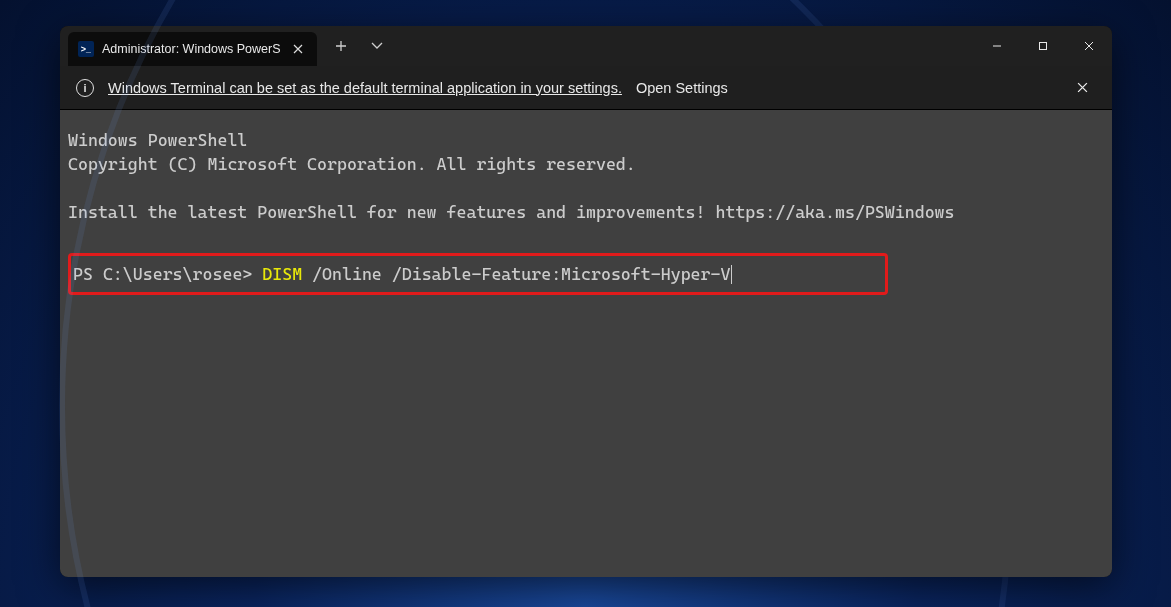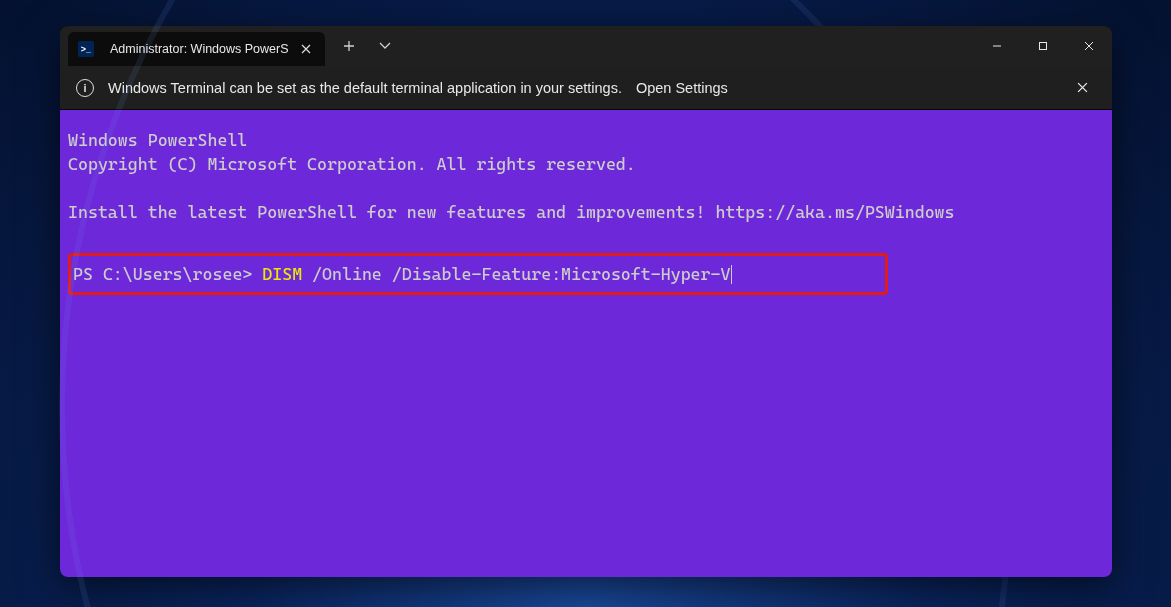--- a/index.html
+++ b/index.html
@@ -59,21 +59,21 @@
     min-width: 230px;
     max-width: 270px;
   }
   .tab .ps-icon {
     width: 16px; height: 16px;
     background: #012456;
     display: flex; align-items: center; justify-content: center;
     color: #fff; font-size: 9px; font-weight: bold;
     border-radius: 2px;
   }
-  .tab .tab-title { flex: 1; white-space: nowrap; overflow: hidden; text-overflow: clip; margin-left: 8px; }
+  .tab .tab-title { flex: 1; white-space: nowrap; overflow: hidden; text-overflow: clip; }
   .tab .tab-close {
     width: 18px; height: 18px; display: flex; align-items: center; justify-content: center;
     color: #ddd; border-radius: 3px; font-size: 13px;
   }
 
   .tab-actions { display: flex; align-items: center; gap: 4px; padding: 0 8px; }
   .tab-actions .tb-btn {
     width: 32px; height: 32px; display: flex; align-items: center; justify-content: center;
     color: #cfcfcf; border-radius: 4px;
   }
@@ -96,32 +96,32 @@
     gap: 14px;
     color: #e8e8e8;
     font-size: 14.5px;
   }
   .info-icon {
     width: 18px; height: 18px; border: 1.5px solid #e0e0e0; border-radius: 50%;
     display: flex; align-items: center; justify-content: center;
     font-size: 11px; font-weight: bold; color: #e0e0e0;
     flex: 0 0 auto;
   }
-  .infobar .msg { flex: 0 0 auto; }
+  .infobar .msg { flex: 0 0 auto; text-decoration: underline; }
   .infobar .link { cursor: pointer; }
   .infobar .spacer { flex: 1; }
   .infobar .dismiss {
     width: 28px; height: 28px; display: flex; align-items: center; justify-content: center;
     color: #e8e8e8; border-radius: 4px;
   }
 
   
   .term {
     flex: 1;
-    background: #6d28d9;
+    background: #404040;
     color: #cccccc;
     font-family: Consolas, "Cascadia Mono", monospace;
     font-size: 17px;
     line-height: 1.42;
     padding: 18px 8px 8px 8px;
     white-space: pre-wrap;
     word-break: break-all;
     position: relative;
   }
   .highlight-box {

